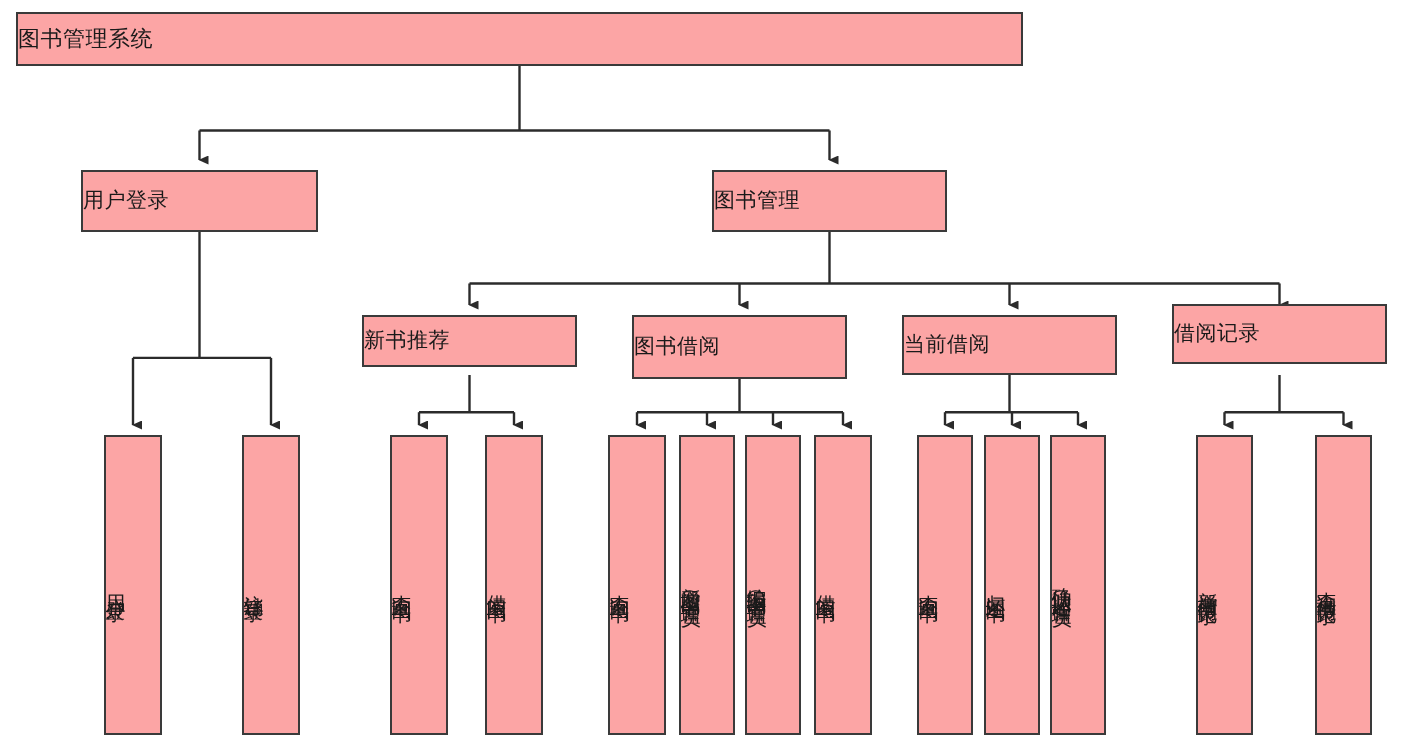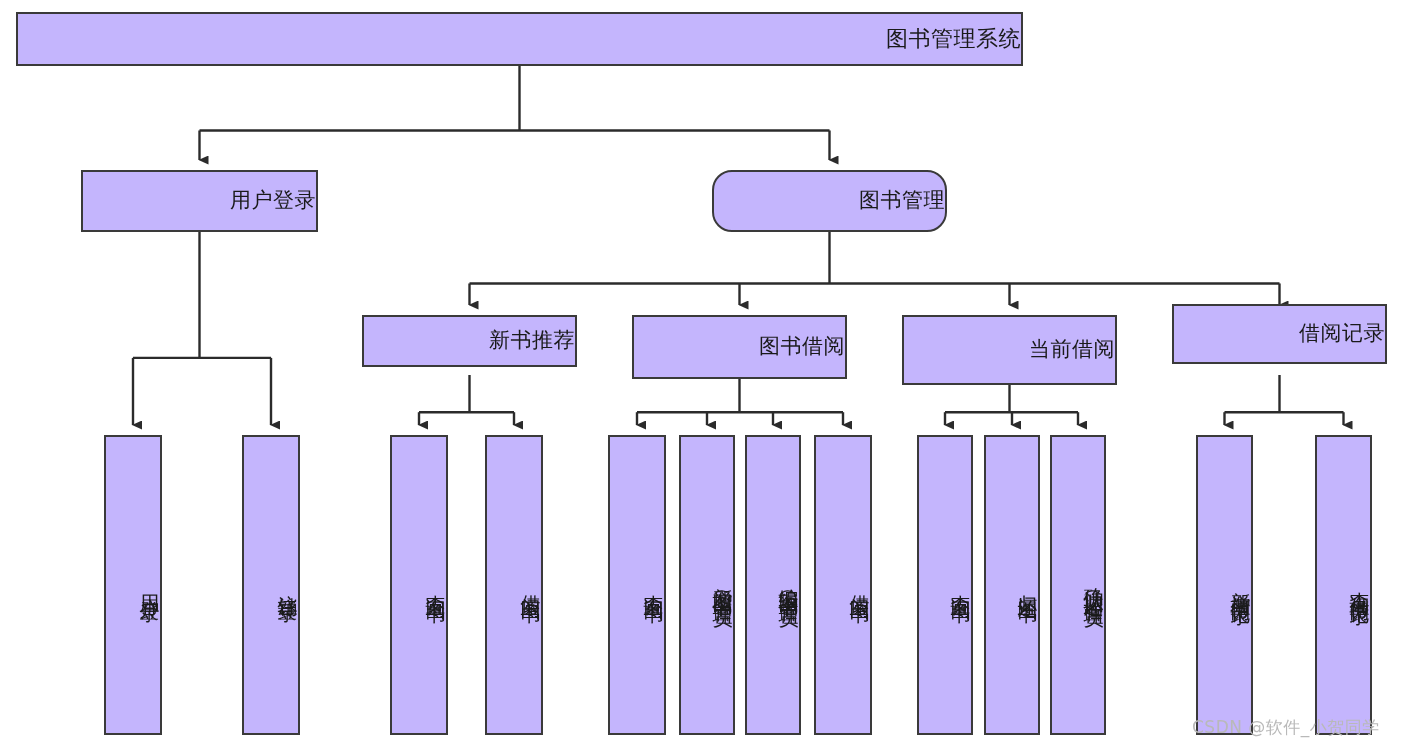--- a/index.html
+++ b/index.html
@@ -23,25 +23,25 @@
     position: absolute;
     left: 0;
     top: 0;
     width: 1405px;
     height: 747px;
     pointer-events: none;
   }
   .node {
     position: absolute;
     box-sizing: border-box;
-    background: #c4b5fd;
+    background: #fca5a5;
     border: 2px solid #3a3a3a;
     display: flex;
     align-items: center;
-    justify-content: flex-end;
+    justify-content: flex-start;
     overflow: hidden;
   }
   .node .label {
     font-size: 21px;
     color: #1a1a1a;
     line-height: 1.12;
     letter-spacing: 0.5px;
     white-space: nowrap;
     text-align: center;
   }
@@ -109,30 +109,30 @@
       </g>
   </svg>
 
   <div id="node-layer">
       <div class="node horizontal root" style="left: 16px; top: 12px; width: 1007px; height: 54px;">
         <span class="label">图书管理系统</span>
       </div>
       <div class="node horizontal" style="left: 81px; top: 170px; width: 237px; height: 62px;">
         <span class="label">用户登录</span>
       </div>
-      <div class="node horizontal" style="left: 712px; top: 170px; width: 235px; height: 62px; border-radius: 20px;">
+      <div class="node horizontal" style="left: 712px; top: 170px; width: 235px; height: 62px;">
         <span class="label">图书管理</span>
       </div>
       <div class="node horizontal" style="left: 362px; top: 315px; width: 215px; height: 52px;">
         <span class="label">新书推荐</span>
       </div>
       <div class="node horizontal" style="left: 632px; top: 315px; width: 215px; height: 64px;">
         <span class="label">图书借阅</span>
       </div>
-      <div class="node horizontal" style="left: 902px; top: 315px; width: 215px; height: 70px;">
+      <div class="node horizontal" style="left: 902px; top: 315px; width: 215px; height: 60px;">
         <span class="label">当前借阅</span>
       </div>
       <div class="node horizontal" style="left: 1172px; top: 304px; width: 215px; height: 60px;">
         <span class="label">借阅记录</span>
       </div>
       <div class="node vertical" style="left: 104px; top: 435px; width: 58px; height: 300px;">
         <span class="label">用户登录</span>
       </div>
       <div class="node vertical" style="left: 242px; top: 435px; width: 58px; height: 300px;">
         <span class="label">注销登录</span>
@@ -165,14 +165,13 @@
         <span class="label">确认归还（管理员）</span>
       </div>
       <div class="node vertical" style="left: 1196px; top: 435px; width: 57px; height: 300px;">
         <span class="label">新增借阅记录</span>
       </div>
       <div class="node vertical" style="left: 1315px; top: 435px; width: 57px; height: 300px;">
         <span class="label">查询借阅记录</span>
       </div>
     </div>
 
-  <div class="watermark" style="left: 1192px; top: 716px;">CSDN @软件_小贺同学</div>
 </div>
 
 </body></html>

